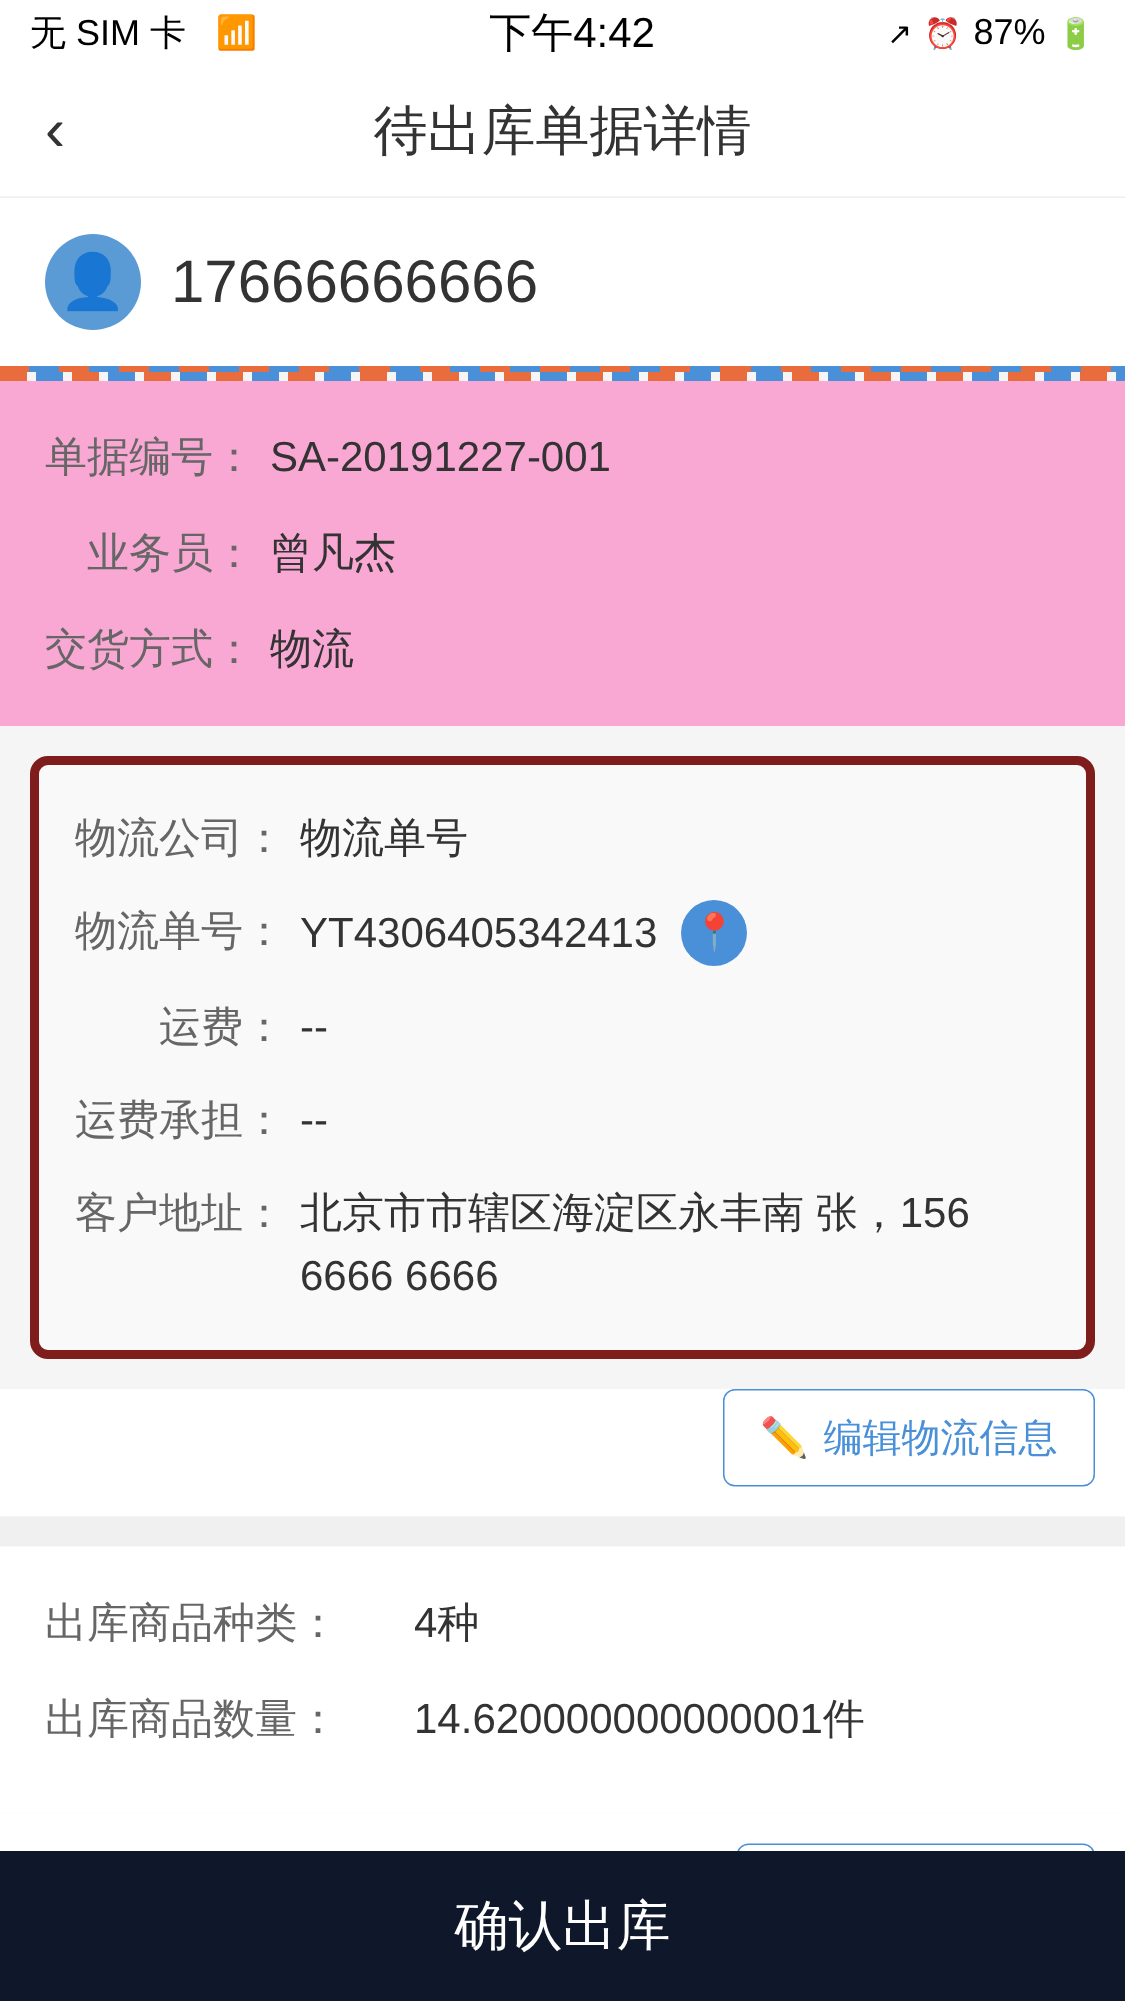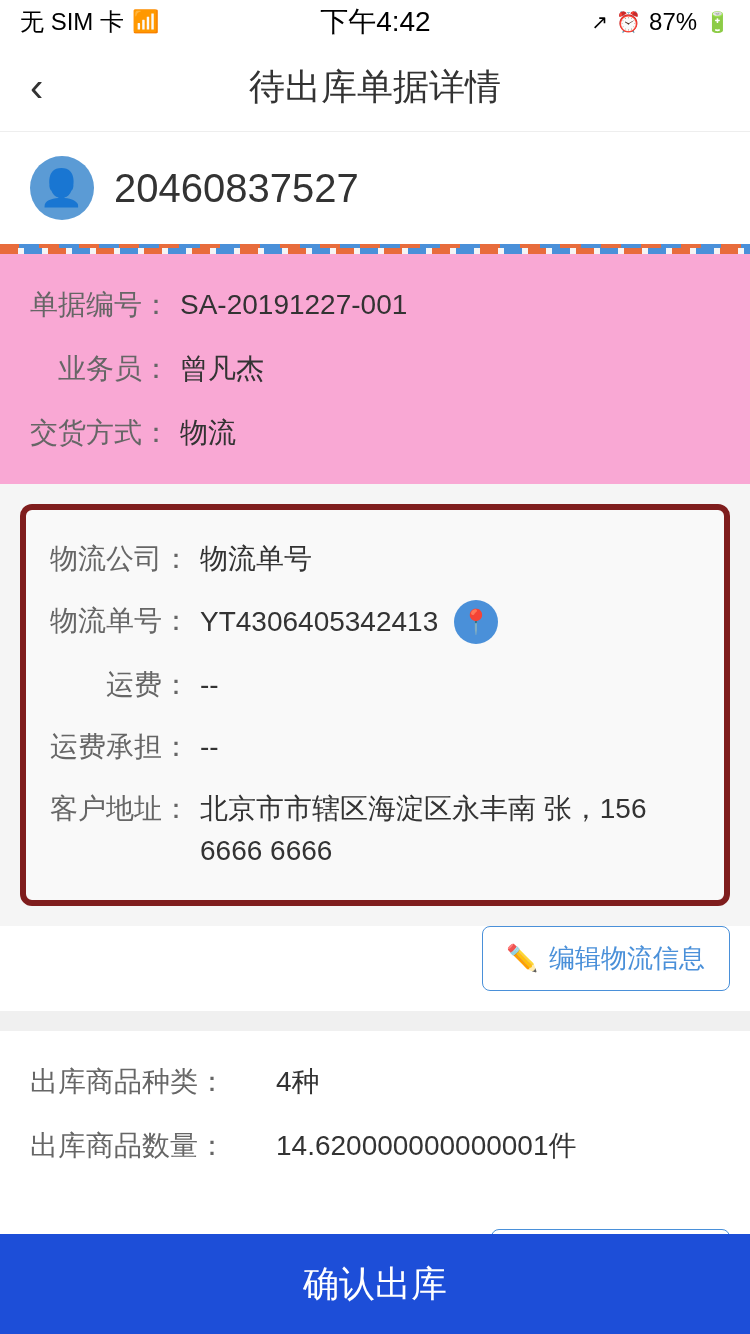--- a/index.html
+++ b/index.html
@@ -17,21 +17,21 @@
     .status-bar {
       height: 44px;
       background: #fff;
       display: flex;
       align-items: center;
       justify-content: space-between;
       padding: 0 20px;
       font-size: 24px;
       color: #000;
     }
-    .status-left { display: flex; align-items: center; gap: 8px; }
+    .status-left { display: flex; align-items: center; gap: 20px; }
     .status-right { display: flex; align-items: center; gap: 8px; }
     .wifi-icon { font-size: 22px; }
 
     
     .nav-bar {
       height: 88px;
       background: #fff;
       display: flex;
       align-items: center;
       padding: 0 30px;
@@ -246,21 +246,21 @@
       min-height: 180px;
     }
 
     
     .confirm-bar {
       position: fixed;
       bottom: 0;
       left: 0;
       width: 750px;
       height: 100px;
-      background: #1d4ed8;
+      background: #0f172a;
       display: flex;
       align-items: center;
       justify-content: center;
       cursor: pointer;
     }
     .confirm-text {
       color: #fff;
       font-size: 36px;
       font-weight: 500;
     }
@@ -290,21 +290,21 @@
 
   <div class="nav-bar">
     <span class="nav-back">‹</span>
     <span class="nav-title">待出库单据详情</span>
   </div>
 
   <div class="phone-header">
     <div class="avatar">
       <span class="avatar-icon">👤</span>
     </div>
-    <span class="phone-number">20460837527</span>
+    <span class="phone-number">17666666666</span>
   </div>
 
   <div class="dashed-separator"></div>
 
   <div class="info-section">
     <div class="info-row">
       <span class="info-label">单据编号：</span>
       <span class="info-value">SA-20191227-001</span>
     </div>
     <div class="info-row">

